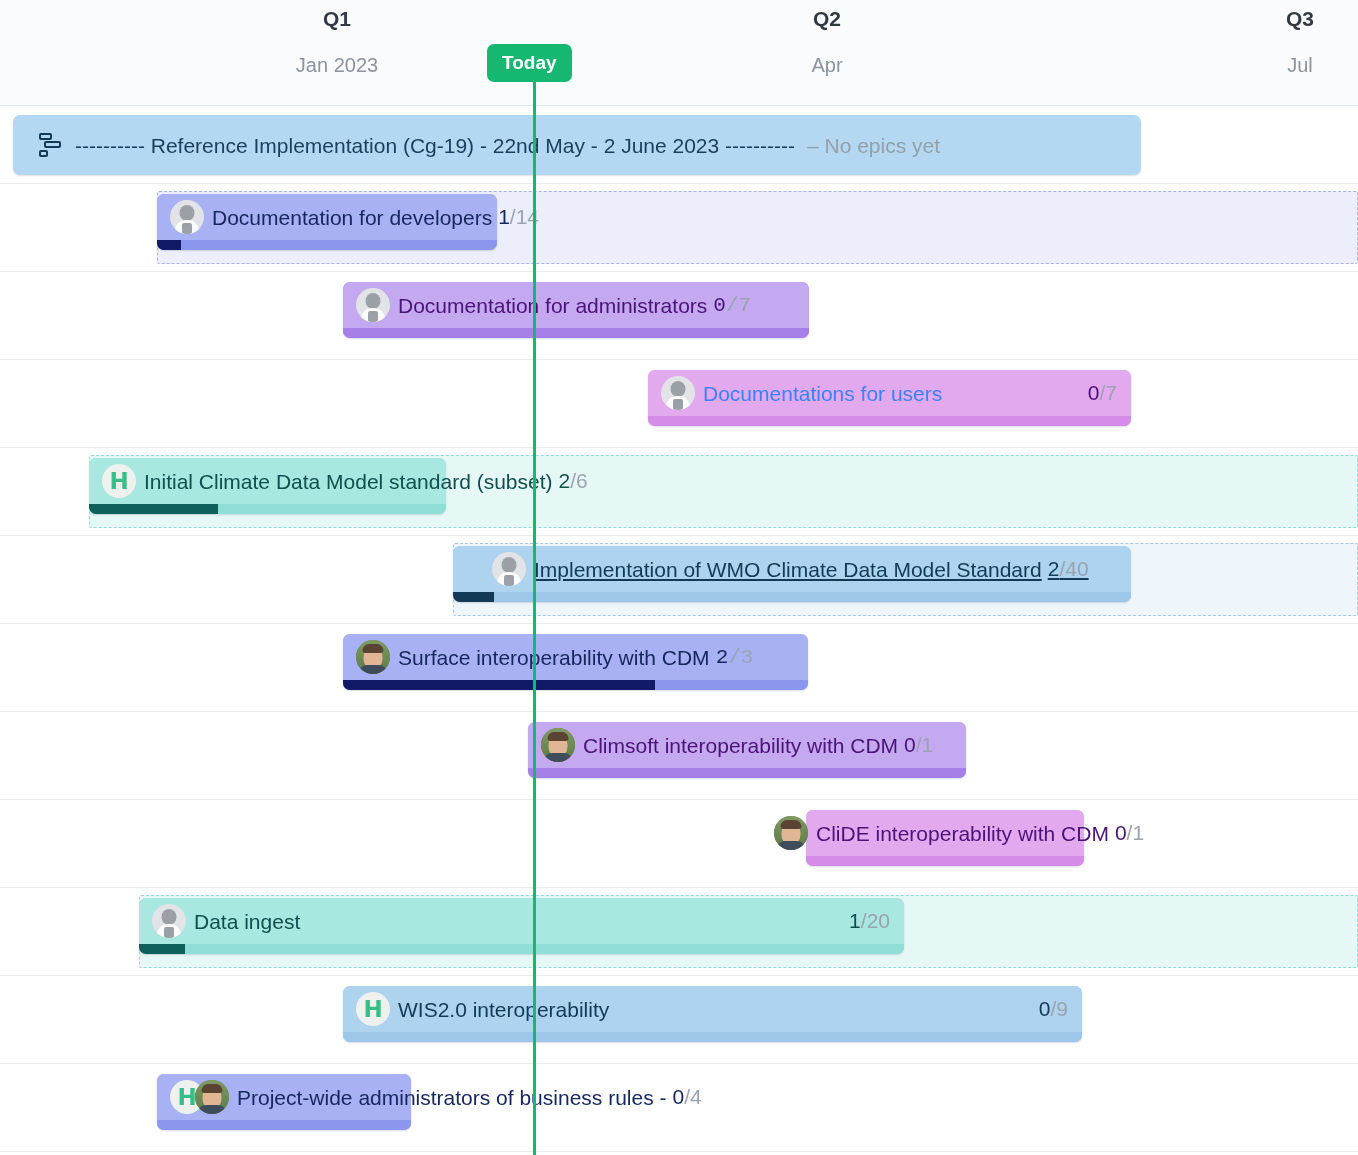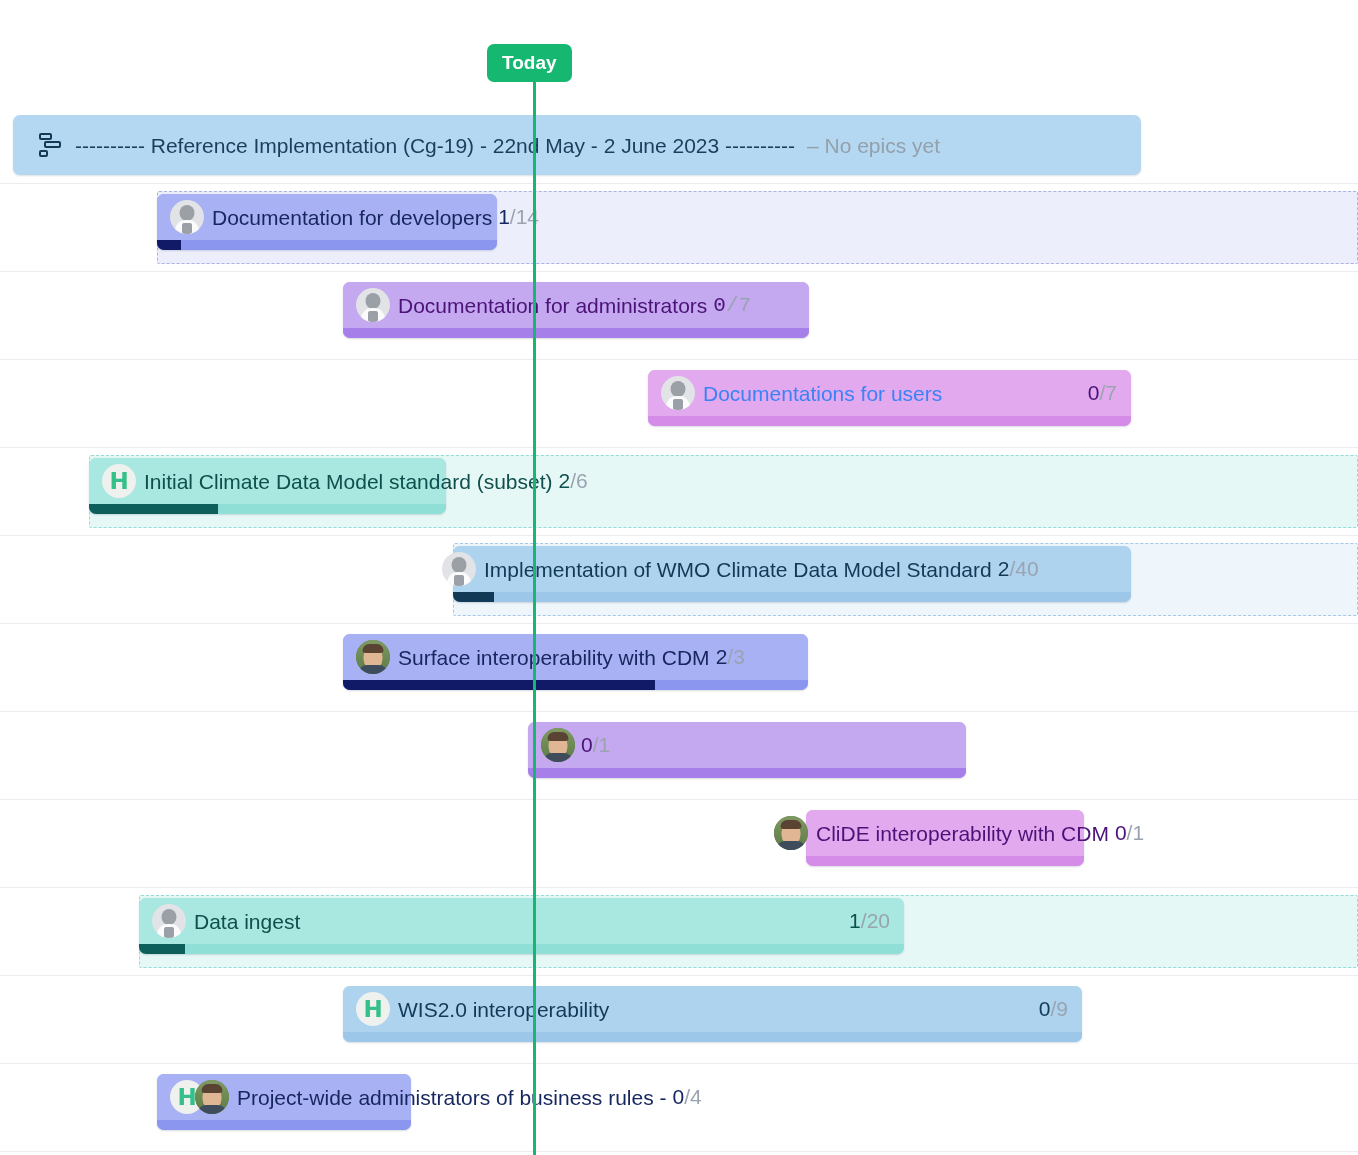--- a/index.html
+++ b/index.html
@@ -169,20 +169,34 @@
   .gantt-icon i:nth-child(2) { left: 7px;  top: 8px; width: 17px; height: 7px; }
   .gantt-icon i:nth-child(3) { left: 2px;  top: 17px; width: 9px;  height: 7px; }
   .epic-title { font-size: 21px; color: #1a3f5c; white-space: nowrap; line-height: 1; }
   .epic-sub { color: #93a0ab; }
 </style>
 </head>
 <body>
 
 <div id="chart">
 
+  <div class="timeline-header">
+      <div class="q-tick" style="left: 267px; top: 8px; width: 140px;">
+        <div class="q-label">Q1</div>
+        <div class="q-month">Jan 2023</div>
+      </div>
+      <div class="q-tick" style="left: 757px; top: 8px; width: 140px;">
+        <div class="q-label">Q2</div>
+        <div class="q-month">Apr</div>
+      </div>
+      <div class="q-tick" style="left: 1230px; top: 8px; width: 140px;">
+        <div class="q-label">Q3</div>
+        <div class="q-month">Jul</div>
+      </div>
+    </div>
 
   <div class="today-line" style="left: 533px; top: 44px;"></div>
   <div class="today-pill" style="left: 487px; top: 44px;">Today</div>
 
   <div id="rows">
       <div class="row epic-row" style="top: 106px; height: 78px;">
         <div class="epic-bar" style="left: 13px; width: 1128px; background: rgb(180, 216, 242);">
           <span class="gantt-icon">
             <i></i>
             <i></i>
@@ -269,21 +283,21 @@
         </div>
       </div>
       <div class="row" style="top: 536px; height: 88px;">
         <div class="row-haze" style="left: 453px; width: 905px; background: rgb(238, 245, 251); border-color: rgba(120, 170, 215, 0.6);"></div>
         <div class="bar" style="left: 453px; width: 678px; background: rgb(174, 211, 239);">
           <div class="bar-inner" style="background: rgb(174, 211, 239);"></div>
           <div class="prog-track" style="background: rgb(157, 199, 233);">
             <div class="prog-fill" style="width: 6%; background: rgb(18, 58, 87);"></div>
           </div>
         </div>
-        <div class="bar-label" style="left: 442px; color: rgb(18, 58, 87);">
+        <div class="bar-label" style="left: 492px; color: rgb(18, 58, 87); text-decoration: underline;">
           <span class="avatars">
             <div class="avatar av-generic">
               <span class="head"></span>
               <span class="body"></span>
             </div>
           </span>
           <span class="label-text">Implementation of WMO Climate Data Model Standard</span>
           <span style="margin-left: -2px;"><span class="count-done">2</span><span class="count-total">/40</span></span>
         </div>
       </div>
@@ -297,39 +311,40 @@
         <div class="bar-label" style="left: 356px; color: rgb(22, 38, 94);">
           <span class="avatars">
             <div class="avatar av-photo">
               <span class="sky"></span>
               <span class="face"></span>
               <span class="hair"></span>
               <span class="shirt"></span>
             </div>
           </span>
           <span class="label-text">Surface interoperability with CDM</span>
-          <span style="margin-left: -2px;"><span class="count-done">2</span><span class="count-total">/3</span></span>
+          <span style="margin-left: -2px; font-family: Liberation Mono, monospace;"><span class="count-done">2</span><span class="count-total">/3</span></span>
         </div>
       </div>
       <div class="row" style="top: 712px; height: 88px;">
         <div class="bar" style="left: 528px; width: 438px; background: rgb(196, 169, 240);">
           <div class="bar-inner" style="background: rgb(196, 169, 240);"></div>
           <div class="prog-track" style="background: rgb(167, 127, 232);">
             <div class="prog-fill" style="width: 0%; background: rgb(17, 26, 102);"></div>
           </div>
         </div>
         <div class="bar-label" style="left: 541px; color: rgb(75, 18, 119);">
           <span class="avatars">
             <div class="avatar av-photo">
               <span class="sky"></span>
               <span class="face"></span>
               <span class="hair"></span>
               <span class="shirt"></span>
             </div>
           </span>
+          <span class="label-text">Climsoft interoperability with CDM</span>
           <span style="margin-left: -2px;"><span class="count-done">0</span><span class="count-total">/1</span></span>
         </div>
       </div>
       <div class="row" style="top: 800px; height: 88px;">
         <div class="bar" style="left: 806px; width: 278px; background: rgb(227, 169, 239);">
           <div class="bar-inner" style="background: rgb(227, 169, 239);"></div>
           <div class="prog-track" style="background: rgb(213, 140, 232);">
             <div class="prog-fill" style="width: 0%; background: rgb(17, 26, 102);"></div>
           </div>
         </div>

